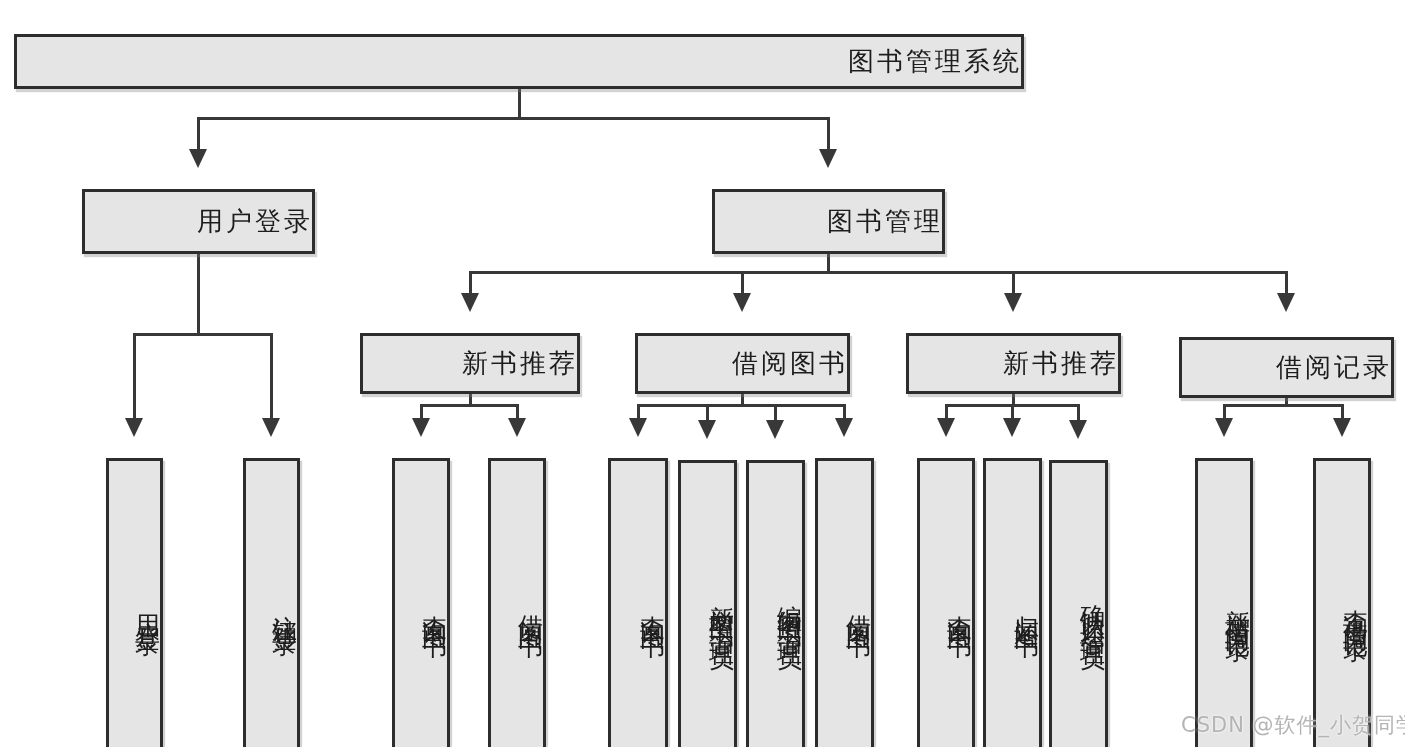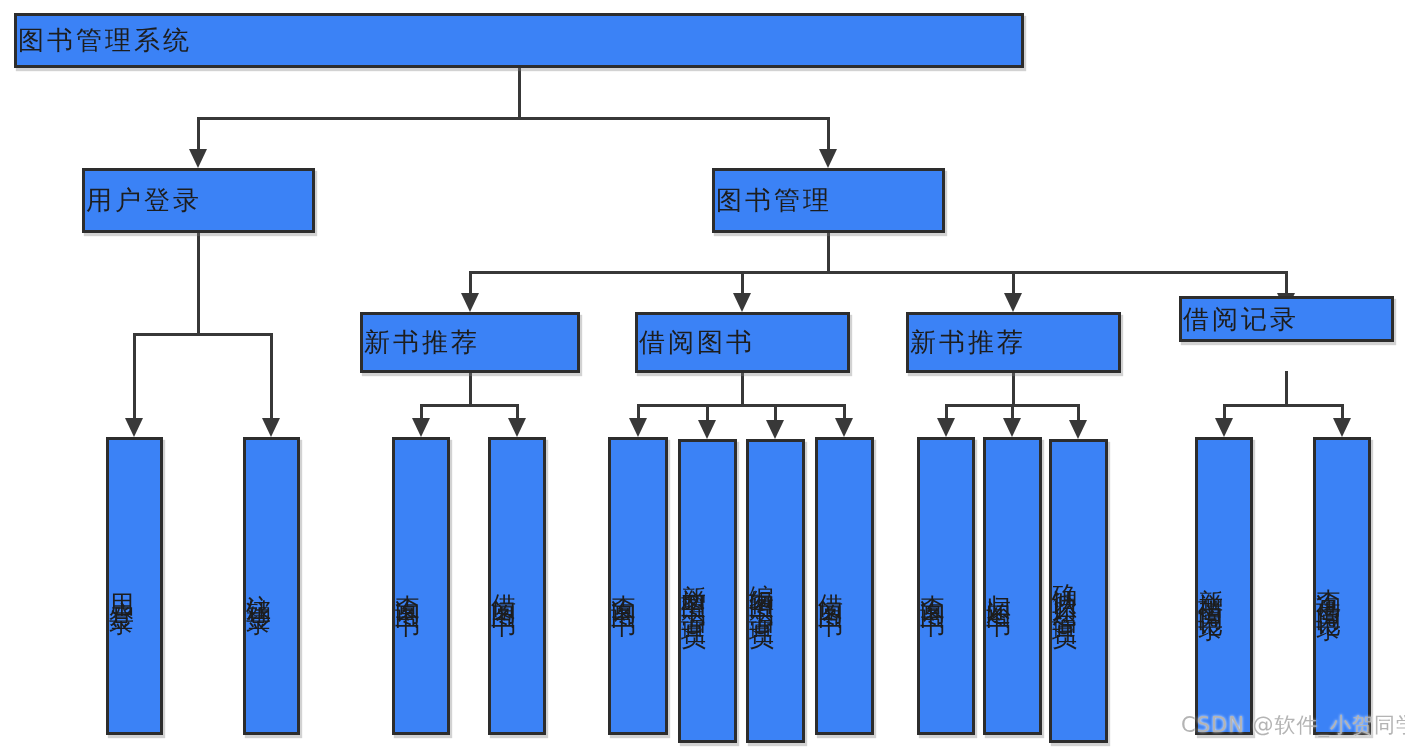--- a/index.html
+++ b/index.html
@@ -3,23 +3,24 @@
 <meta charset="utf-8">
 <style>
   html,body { margin:0; padding:0; background:#ffffff; }
   .canvas {
     position:relative; width:1405px; height:747px;
     background:#ffffff; overflow:hidden;
     font-family:"DejaVu Sans","Liberation Sans",sans-serif;
   }
   .node {
     position:absolute; box-sizing:border-box;
-    background:#3b82f6; border:3px solid #2d2d2d;
-    display:flex; align-items:center; justify-content:flex-start;
+    background:#e5e5e5; border:3px solid #2d2d2d;
+    display:flex; align-items:center; justify-content:flex-end;
     box-shadow:2px 3px 1px rgba(125,125,125,0.35);
+    margin-top:21px;
   }
   .lbl {
     font-size:26px; color:#1d1d1d; letter-spacing:3px;
     white-space:nowrap; transform:translateX(1px);
   }
   .vlbl {
     writing-mode:vertical-rl; text-orientation:mixed;
     font-size:25px; color:#1d1d1d; letter-spacing:6px; line-height:1;
   }
   .vl { position:absolute; width:2.5px; background:#383838; }
@@ -112,21 +113,21 @@
 
   <div class="node" style="left:712px;top:168px;width:233px;height:65px;">
     <span class="lbl">图书管理</span>
   </div>
   <div class="node" style="left:635px;top:312px;width:215px;height:61px;">
     <span class="lbl">借阅图书</span>
   </div>
   <div class="node" style="left:906px;top:312px;width:215px;height:61px;">
     <span class="lbl">新书推荐</span>
   </div>
-  <div class="node" style="left:1179px;top:296px;width:215px;height:46px;">
+  <div class="node" style="left:1179px;top:316px;width:215px;height:61px;">
     <span class="lbl">借阅记录</span>
   </div>
 
   <div class="node" style="left:106px;top:437px;width:57px;height:298px;">
     <span class="vlbl">用户登录</span>
   </div>
   <div class="node" style="left:243px;top:437px;width:57px;height:298px;">
     <span class="vlbl">注销登录</span>
   </div>
 

